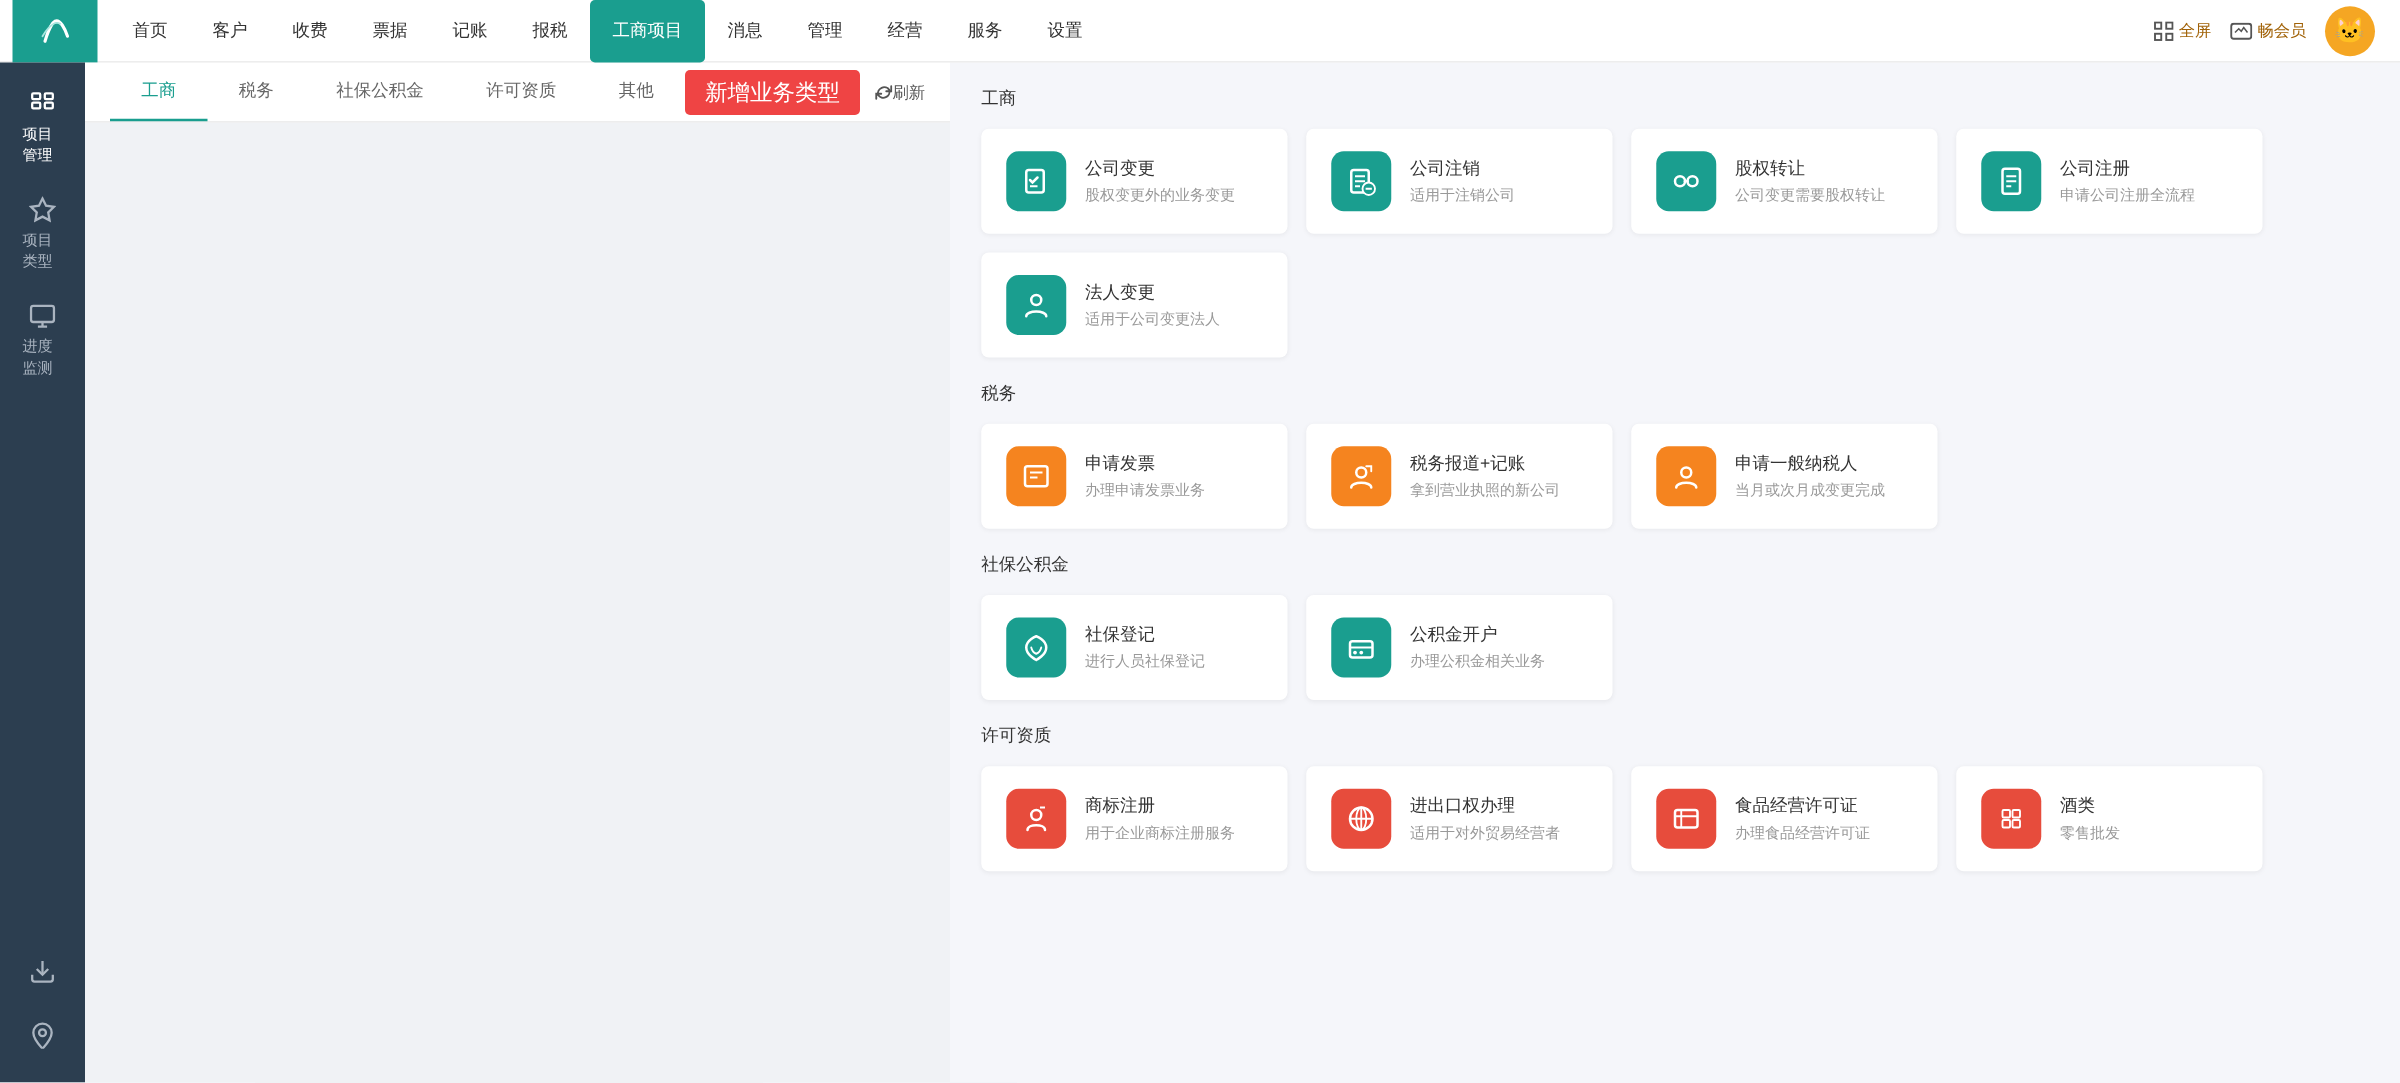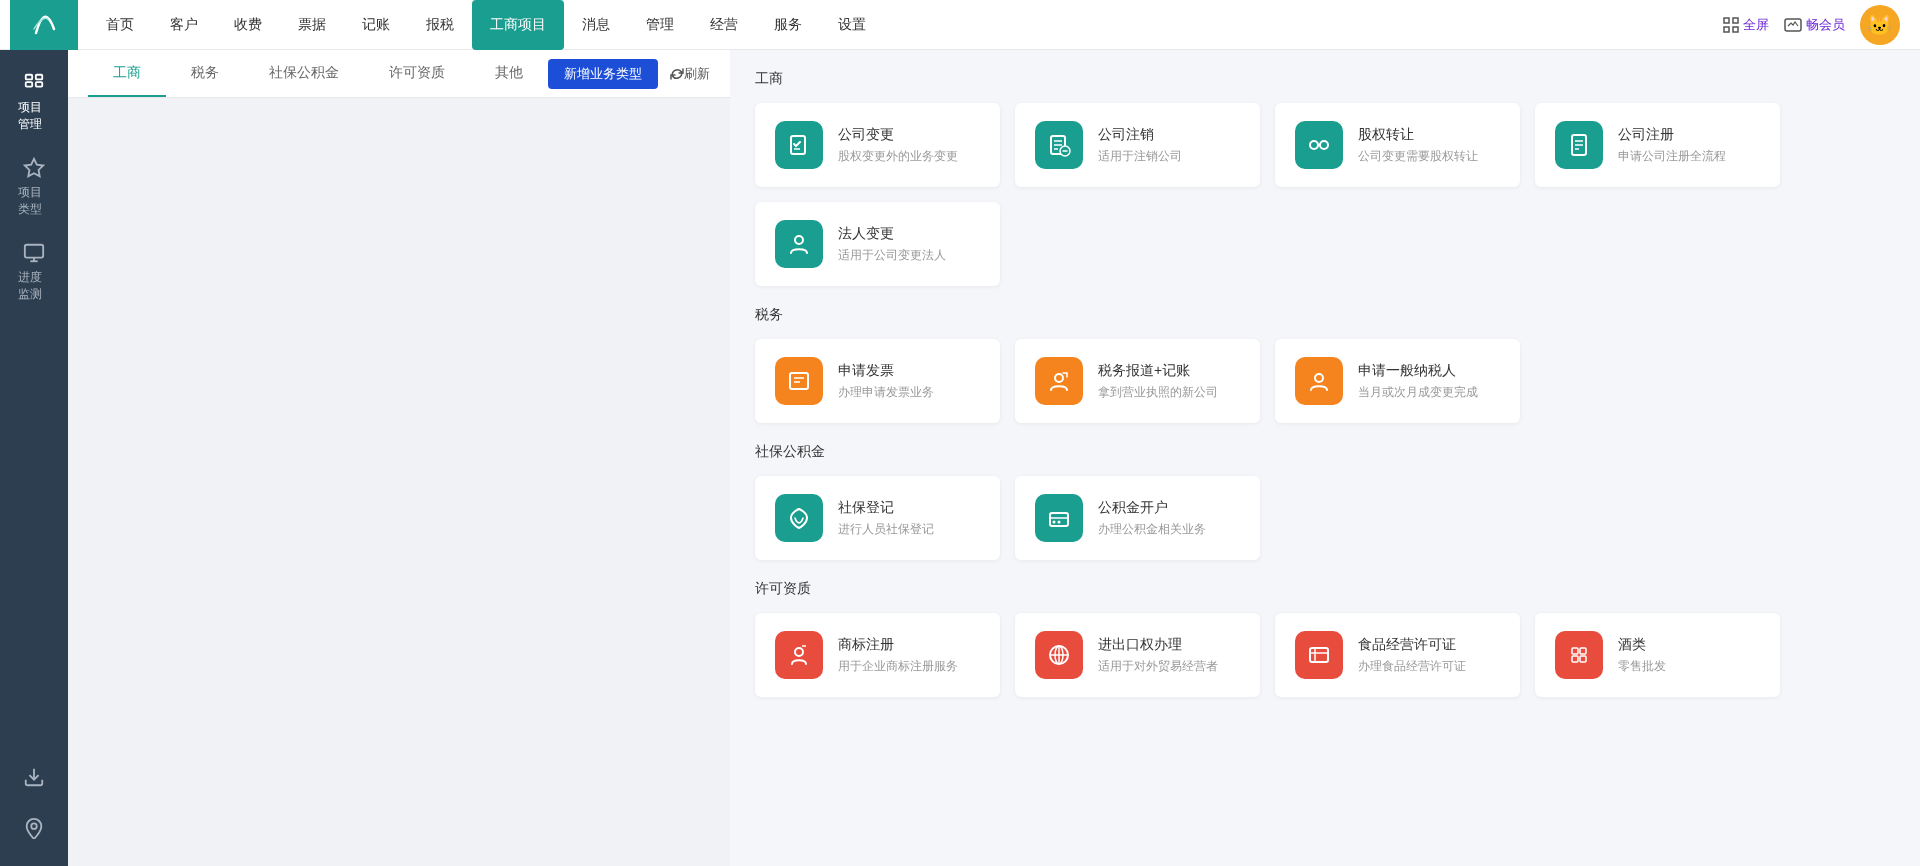--- a/index.html
+++ b/index.html
@@ -50,21 +50,21 @@
       display: flex;
       align-items: center;
       gap: 15px;
       padding-right: 10px;
     }
     .top-nav-right .btn-fullscreen, .top-nav-right .btn-vip {
       display: flex;
       align-items: center;
       gap: 4px;
       font-size: 13px;
-      color: #6d28d9;
+      color: #a16207;
       cursor: pointer;
     }
     .mascot {
       width: 40px;
       height: 40px;
       background: #f5a623;
       border-radius: 50%;
       display: flex;
       align-items: center;
       justify-content: center;
@@ -149,27 +149,27 @@
       color: #1a9e8f;
       border-bottom: 2px solid #1a9e8f;
       font-weight: 500;
     }
     .tabs-actions {
       display: flex;
       align-items: center;
       gap: 12px;
     }
     .btn-new-type {
-      background: #1d4ed8;
+      background: #ef4444;
       color: #fff;
       border: none;
       border-radius: 4px;
       padding: 6px 16px;
       cursor: pointer;
-      font-size: 13px;
+      font-size: 18px;
     }
     .btn-refresh {
       display: flex;
       align-items: center;
       gap: 0;
       color: #555;
       font-size: 13px;
       cursor: pointer;
     }
 

